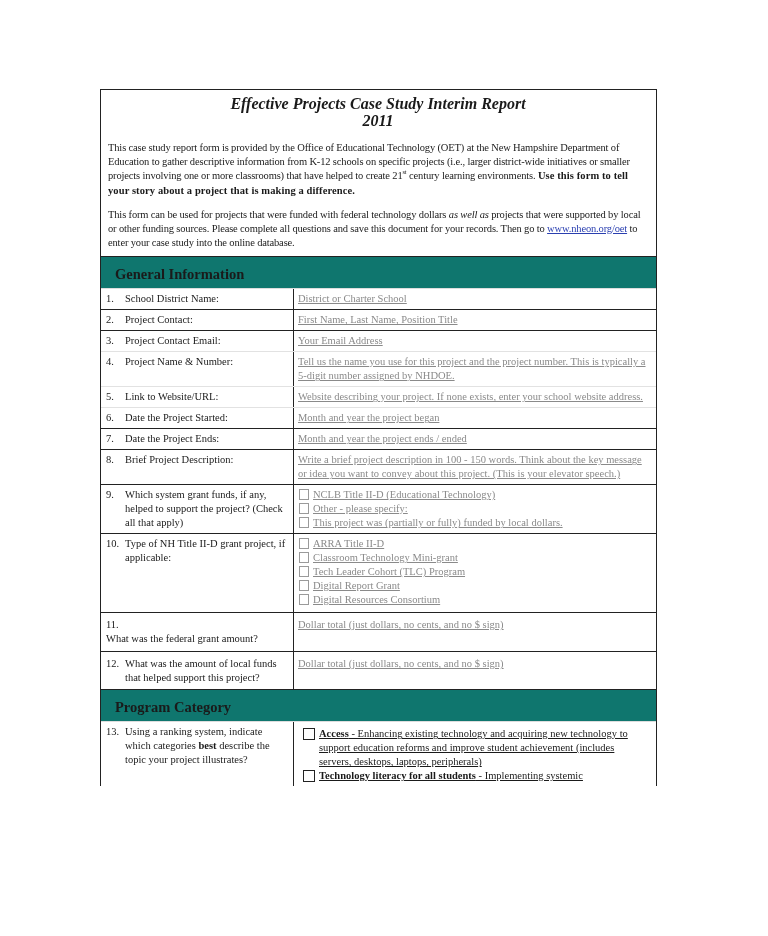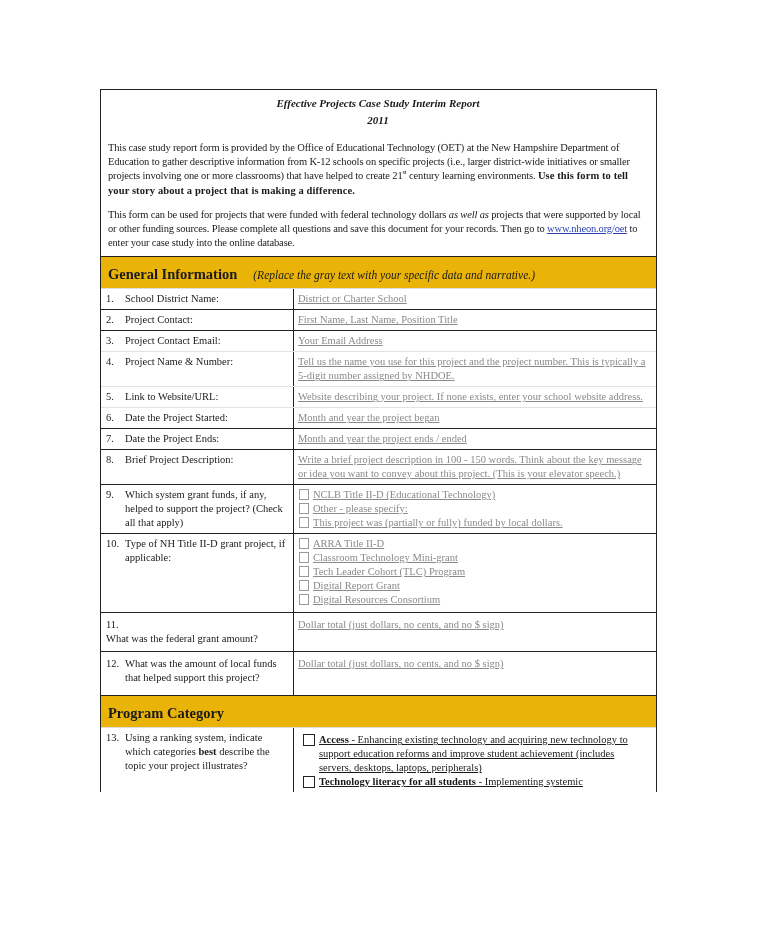--- a/index.html
+++ b/index.html
@@ -1,28 +1,28 @@
 <!DOCTYPE html>
 <html><head>
 <meta charset="utf-8">
 <style>
   html, body { margin: 0; padding: 0; background: #ffffff; }
   body { width: 768px; height: 936px; position: relative; overflow: hidden;
          font-family: "Liberation Serif", "DejaVu Serif", serif; color: #1a1a1a; }
   .page { position: absolute; left: 100px; top: 89px; width: 557px; }
   .frame { border: 1.5px solid #222; border-bottom: none; }
   .head { padding: 4px 8px 6px 7px; border-bottom: 1.5px solid #222; }
-  .title { text-align: center; font-style: italic; font-weight: bold; font-size: 11px; line-height: 17px; margin-top: 1px; }
+  .title { text-align: center; font-style: italic; font-weight: bold; font-size: 16px; line-height: 17px; margin-top: 1px; }
   .para { font-size: 10.5px; line-height: 14.2px; margin-top: 12px; letter-spacing: -0.15px; }
   .para b { font-weight: bold; letter-spacing: 0.1px; }
   .para + .para { margin-top: 10px; }
   .para i { font-style: italic; }
   .link { color: #2a3fb0; text-decoration: underline; }
   sup { font-size: 6.5px; line-height: 0; vertical-align: 5px; }
-  .section { background: #eab308; padding: 9px 7px 2px 7px; height: 20px; border-bottom: 1px solid #ddd; display: flex; align-items: baseline; }
+  .section { background: #0f766e; padding: 9px 7px 2px 14px; height: 20px; border-bottom: 1px solid #ddd; display: flex; align-items: baseline; }
   .section .sec-title { font-weight: bold; font-size: 14.5px; }
   .section .sec-note { font-style: italic; font-size: 11.5px; margin-left: 16px; }
   .row { display: flex; border-bottom: 1.5px solid #222; }
   .row.faint { border-bottom: 1px solid #e2e2e2; }
   .lbl { width: 193px; border-right: 1.5px solid #222; padding: 3px 4px 3px 5px; font-size: 10.5px; line-height: 14px; display: flex; box-sizing: border-box; }
   .lbl .num { width: 19px; flex-shrink: 0; }
   .val { flex: 1; padding: 3px 8px 3px 4px; font-size: 10.5px; line-height: 14px; color: #8a8a8a; text-decoration: underline; }
   .chk { display: flex; align-items: flex-start; }
   .box { width: 10px; height: 11px; border: 1px solid #9a9a9a; margin: 1px 4px 0 1px; flex-shrink: 0; box-sizing: border-box; }
   .dark .box { border-color: #222; width: 12px; height: 12px; margin-top: 1px; }
@@ -39,21 +39,20 @@
       <div class="title">
         <div>Effective Projects Case Study Interim Report</div>
         <div>2011</div>
       </div>
       <div class="para"><span>This case study report form is provided by the Office of Educational Technology (OET) at the New Hampshire Department of Education to gather descriptive information from K-12 schools on specific projects (i.e., larger district-wide initiatives or smaller projects involving one or more classrooms) that have helped to create 21</span><sup>st</sup><span> century learning environments. </span><b>Use this form to tell your story about a project that is making a difference.</b></div>
       <div class="para"><span>This form can be used for projects that were funded with federal technology dollars </span><i>as well as</i><span> projects that were supported by local or other funding sources. Please complete all questions and save this document for your records. Then go to </span><a class="link">www.nheon.org/oet</a><span> to enter your case study into the online database.</span></div>
     </div>
 
     <div class="section">
       <span class="sec-title">General Information</span>
-      <span class="sec-note">(Replace the gray text with your specific data and narrative.)</span>
     </div>
 
     <div class="row">
       <div class="lbl">
           <span class="num">1.</span>
           <span>School District Name:</span>
         </div>
       <div class="val">District or Charter School</div>
     </div>
 
@@ -165,21 +164,21 @@
 
     <div class="row">
       <div class="lbl" style="padding-top:5px;padding-bottom:5px;flex-direction:column;">
           <span class="num">11.</span>
           <span>What was the federal grant amount?</span>
         </div>
       <div class="val" style="padding-top:5px;">Dollar total (just dollars, no cents, and no $ sign)</div>
     </div>
 
     <div class="row">
-      <div class="lbl" style="padding-top:5px;padding-bottom:10px;">
+      <div class="lbl" style="padding-top:5px;padding-bottom:4px;">
           <span class="num">12.</span>
           <span>What was the amount of local funds that helped support this project?</span>
         </div>
       <div class="val" style="padding-top:5px;">Dollar total (just dollars, no cents, and no $ sign)</div>
     </div>
 
     <div class="section">
       <span class="sec-title">Program Category</span>
     </div>
 

